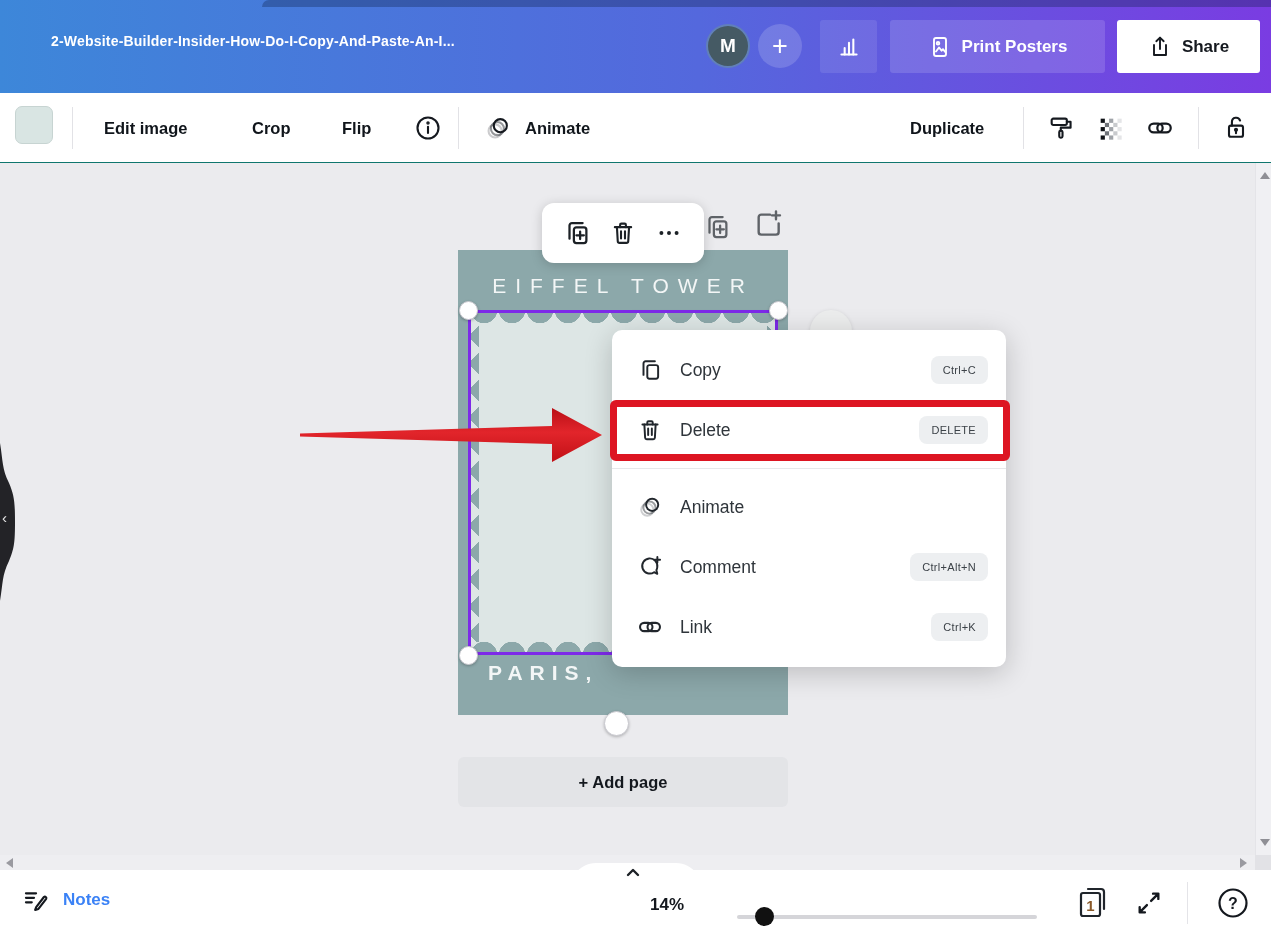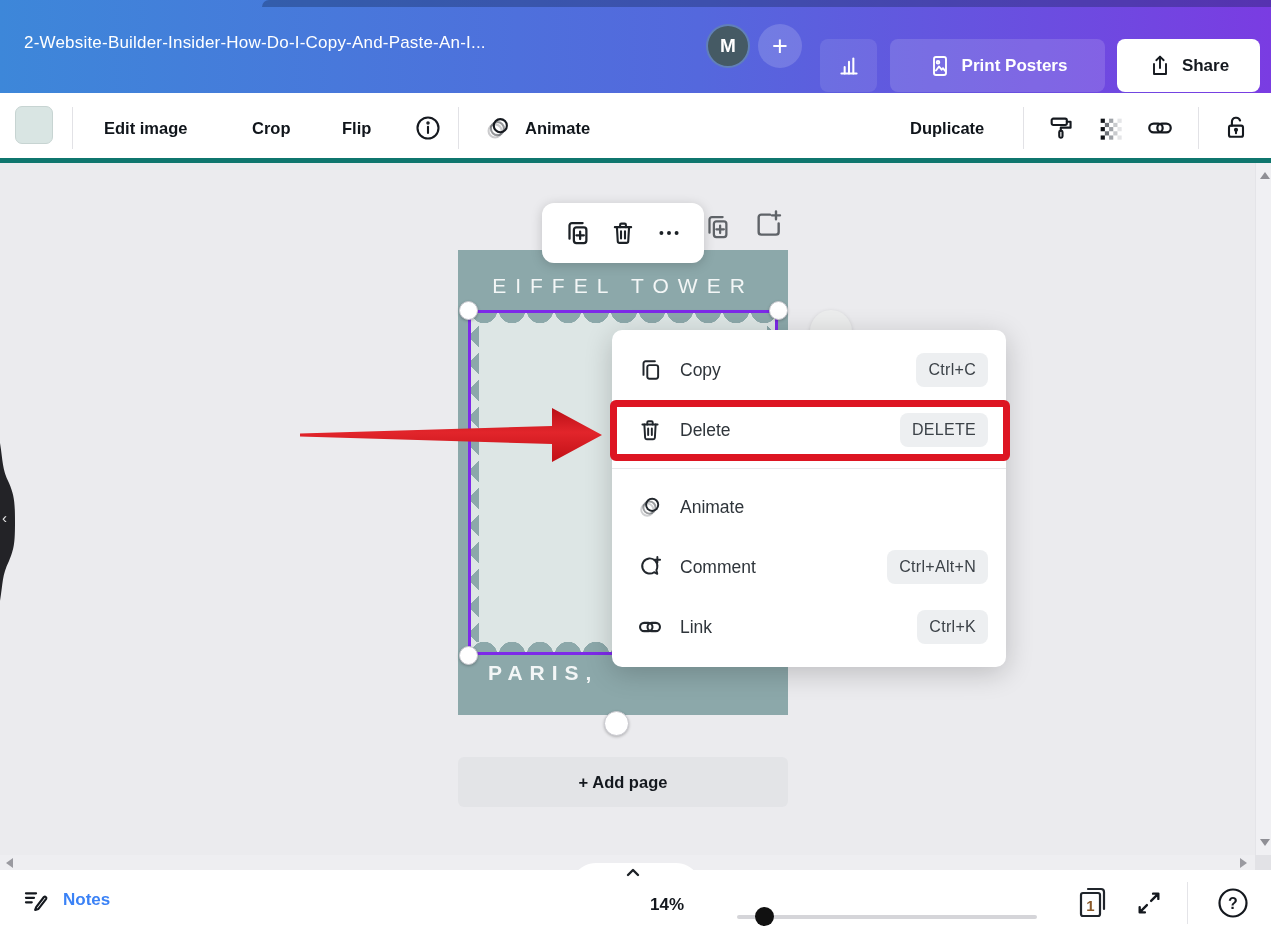--- a/index.html
+++ b/index.html
@@ -5,34 +5,34 @@
   * { margin:0; padding:0; box-sizing:border-box; }
   html,body { width:1271px; height:936px; }
   body { font-family:"Liberation Sans", sans-serif; background:#ebebee; overflow:hidden; }
   #app { position:relative; width:1271px; height:936px; overflow:hidden; background:#ebebee; }
 
   
   #header { position:absolute; left:0; top:0; width:1271px; height:93px;
             background:linear-gradient(90deg,#3d87d9 0%,#5468dd 55%,#7a3ce2 100%); }
   #window-edge { position:absolute; left:262px; top:0; right:0; height:7px;
                  background:rgba(12,32,70,0.32); border-top-left-radius:10px; }
-  #doc-title { position:absolute; left:24px; top:33px; color:#fff; font-size:17px; font-weight:400; letter-spacing:.2px; }
+  #doc-title { position:absolute; left:51px; top:33px; color:#fff; font-size:14px; font-weight:700; letter-spacing:.2px; }
   .hdr-circle { position:absolute; top:24px; width:44px; height:44px; border-radius:50%;
                 display:flex; align-items:center; justify-content:center; color:#fff; }
   #avatar { left:706px; background:#455a64; border:2px solid rgba(120,160,255,.55); font-size:19px; font-weight:700; z-index:2; }
   #add-member { left:758px; background:rgba(255,255,255,.16); font-size:27px; font-weight:400; z-index:1; }
-  .hdr-btn { position:absolute; top:20px; height:53px; border-radius:8px; display:flex; align-items:center;
-             justify-content:center; gap:10px; color:#fff; font-weight:700; font-size:17px; cursor:pointer;margin-top:19px; }
+  .hdr-btn { position:absolute; top:20px; height:53px; border-radius:3px; display:flex; align-items:center;
+             justify-content:center; gap:10px; color:#fff; font-weight:700; font-size:17px; cursor:pointer; }
   #chart-btn { left:820px; width:57px; background:rgba(255,255,255,.10); }
   #print-btn { left:890px; width:215px; background:rgba(255,255,255,.14); }
   #share-btn { left:1117px; width:143px; background:#fff; color:#15191f; }
 
   
   #toolbar { position:absolute; left:0; top:93px; width:1271px; height:70px; background:#fff;
-             border-bottom:5px solid #0f766e; }
+             border-bottom:1px solid #0f766e; }
   #swatch { position:absolute; left:15px; top:13px; width:38px; height:38px; border-radius:7px;
             background:#d9e5e3; border:1px solid #c7d4d2; }
   .tb-divider { position:absolute; top:14px; width:1px; height:42px; background:#e2e2e6; }
   .tb-label { position:absolute; top:0; height:70px; display:flex; align-items:center;
               font-size:16.5px; font-weight:600; color:#10151b; cursor:pointer; }
   .tb-icon { position:absolute; top:15px; width:40px; height:40px; display:flex; align-items:center;
              justify-content:center; color:#15191f; cursor:pointer; }
 
   
   #canvas { position:absolute; left:0; top:163px; width:1271px; height:692px; background:#ebebee; }
@@ -83,21 +83,21 @@
                   border-radius:6px; display:flex; align-items:center; justify-content:center;
                   font-size:16.5px; font-weight:700; color:#14181e; cursor:pointer; z-index:2; }
 
   
   #context-menu { position:absolute; left:612px; top:167px; width:394px; background:#fff; border-radius:10px;
                   box-shadow:0 6px 28px rgba(0,0,0,.20); padding:10px 0; z-index:20; }
   .menu-item { height:60px; display:flex; align-items:center; padding:0 18px 0 25px; cursor:pointer; }
   .menu-item .mi-icon { width:26px; height:26px; margin-right:17px; color:#21262c; flex:0 0 auto;
                         display:flex; align-items:center; justify-content:center; }
   .menu-item .mi-label { flex:1; font-size:17.5px; color:#2f353b; }
-  .menu-item .mi-badge { background:#edeff1; color:#3c4248; font-size:16px; padding:8px 12px;
+  .menu-item .mi-badge { background:#edeff1; color:#3c4248; font-size:11px; padding:8px 12px;
                          border-radius:8px; letter-spacing:.3px; }
   .menu-divider { height:1px; background:#e7e8ea; margin:8px 0; }
 
   
   #paste-highlight { position:absolute; left:610px; top:237px; width:400px; height:61px;
                      border:7px solid #dd1522; border-radius:6px; z-index:30; pointer-events:none; }
   #annotation-arrow { position:absolute; left:295px; top:242px; z-index:31; pointer-events:none; }
 
   
   #vscroll { position:absolute; right:0; top:163px; width:16px; height:692px; background:#f0f0f3;

